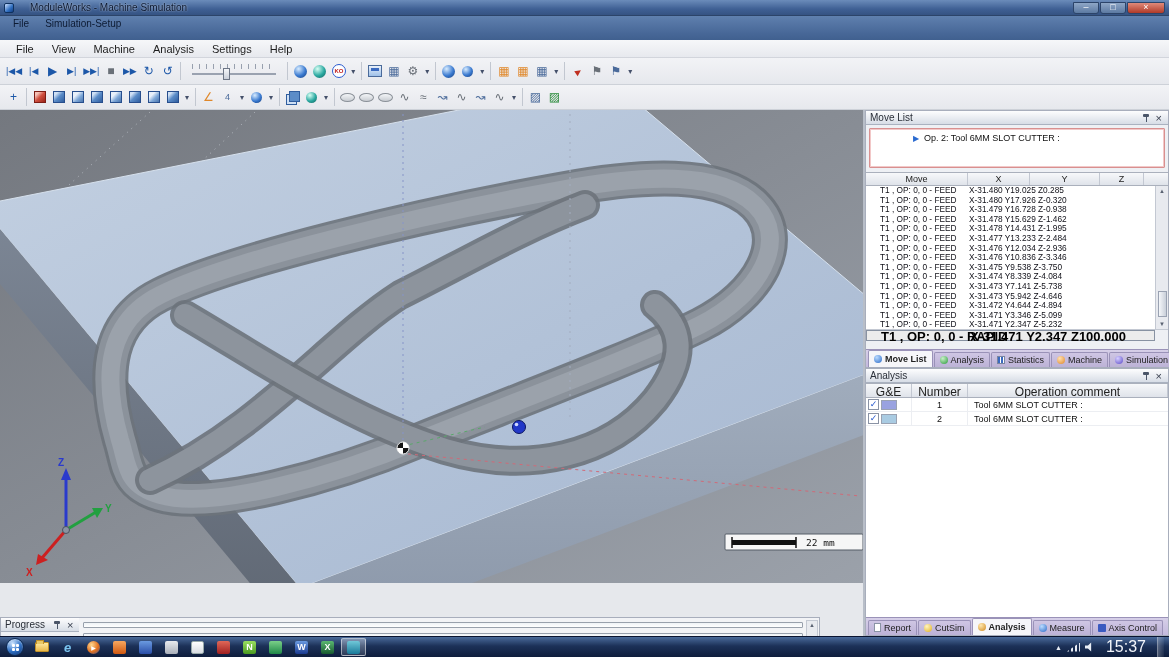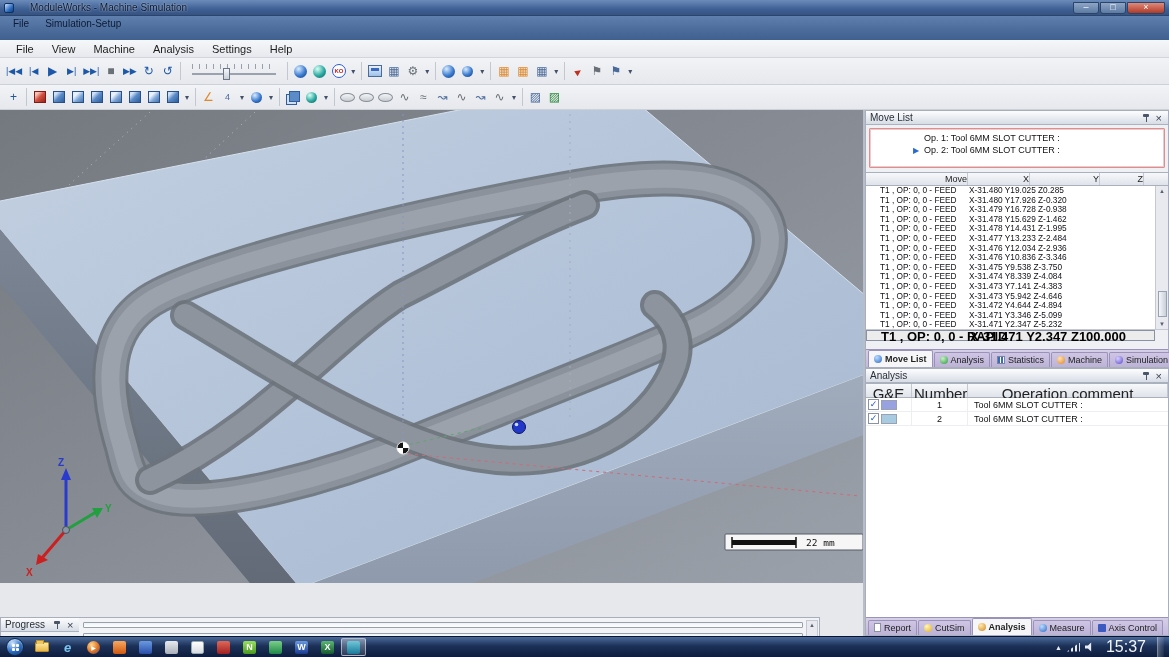--- a/index.html
+++ b/index.html
@@ -72,21 +72,21 @@
   .pinico::after{content:"";position:absolute;left:4px;top:4px;width:1px;height:5px;background:#4a5568}
   .pclose{font-size:11px;line-height:10px;color:#3a4150;padding:0 2px}
 
   
   .opbox{margin:3px 3px 4px;height:40px;background:#fff;border:1px solid #d89090;border-radius:1px;
     box-shadow:inset 0 0 0 1px #f2c8c8;padding:3px 2px;font-size:9px;color:#111}
   .oprow{display:flex;align-items:center;height:12px;padding-left:40px;gap:4px;white-space:nowrap}
   .opspc{width:8px;flex:none;font-size:8px;color:#2a6ad0;text-align:center}
   .mthead{display:flex;background:linear-gradient(#f7f8fa,#dfe3ea);border-top:1px solid #aab0bc;border-bottom:1px solid #aab0bc;
     font-size:9px;color:#222;flex:none}
-  .mth{border-right:1px solid #c3c8d2;text-align:right;padding:1px 0;height:12px}
+  .mth{border-right:1px solid #c3c8d2;text-align:center;padding:1px 0;height:12px}
   .w1{width:102px}.w2{width:62px}.w3{width:70px}.w4{width:44px}.wsb{width:13px;flex:none}
   .mrows{position:relative;height:144px;background:#fff;overflow:hidden;flex:none;border-bottom:1px solid #c3c8d2}
   .mrow{display:flex;height:9.6px;font-size:8.3px;line-height:9.6px;color:#101018;white-space:nowrap}
   .mc1{width:102px;padding-left:14px;flex:none}
   .mc2{flex:1;padding-left:1px}
   .mcur{display:flex;height:11px;font-size:13px;line-height:11px;font-weight:bold;color:#000;background:#ececec;
     border:1px solid #8892a2;white-space:nowrap;margin-right:13px}
   .vsb{position:absolute;right:0;top:0;bottom:0;width:13px;background:#e8eaef;border-left:1px solid #c3c8d2;
     display:flex;flex-direction:column;align-items:center;font-size:6px;color:#5a6272}
   .vsb .ar{height:10px;display:flex;align-items:center}
@@ -113,21 +113,21 @@
   .combo{width:118px;height:17px;border:1px solid #7a869c;background:#fff;font-size:9.5px;color:#111;
     display:flex;align-items:center;padding-left:3px}
   .combo .cdd{margin-left:auto;width:13px;height:15px;background:linear-gradient(#eef1f6,#ccd3de);
     border-left:1px solid #9aa4b4;display:flex;align-items:center;justify-content:center;font-size:7px;color:#44506a}
   .abtn{width:22px;height:19px;border:1px solid #b8bfcc;border-radius:2px;background:linear-gradient(#fbfcfd,#e4e8ee);
     display:flex;align-items:center;justify-content:center}
   .scrico{width:13px;height:10px;border:1px solid #55617a;background:#dfe6f0;position:relative}
   .scrico::after{content:"";position:absolute;left:2px;top:2px;width:6px;height:4px;background:#3a6ac0}
   .shadeico{width:12px;height:12px;background:linear-gradient(135deg,#f0c040 45%,#22264a 45% 55%,#3a62b0 55%)}
   .athead{display:flex;background:linear-gradient(#f7f8fa,#dfe3ea);border-top:1px solid #aab0bc;border-bottom:1px solid #aab0bc;
-    font-size:15px;color:#222;flex:none}
+    font-size:12px;color:#222;flex:none}
   .ath{border-right:1px solid #c3c8d2;text-align:center;padding:1px 2px;height:13px}
   .aw1{width:46px}.aw2{width:56px}.aw3{flex:1}
   .arow{display:flex;align-items:center;height:14px;background:#fff;border-bottom:1px solid #eceef2;font-size:9px;color:#111}
   .ac1{width:46px;display:flex;align-items:center;gap:2px;padding-left:2px;border-right:1px solid #eceef2;height:100%}
   .ac2{width:56px;text-align:center;border-right:1px solid #eceef2;height:100%;line-height:14px}
   .ac3{flex:1;padding-left:6px;white-space:nowrap}
   .cb{width:11px;height:11px;border:1px solid #8a93a5;background:#fff;color:#2255cc;font-size:9px;line-height:9px;text-align:center;flex:none}
   .swatch{width:16px;height:10px;border:1px solid #9aa2b2;flex:none}
   .afill{flex:1;background:#fff}
 
@@ -405,24 +405,20 @@
 
   <div class="panel p-move">
     <div class="phead">
       <span>Move List</span>
       <span class="sp"></span>
       <span class="pinico"></span>
       <span class="pclose">×</span>
     </div>
     <div class="opbox">
       <div class="oprow">
-        <span class="opspc"></span>
-        <span>Op. 1: Tool 6MM SLOT CUTTER :</span>
-      </div>
-      <div class="oprow">
         <span class="opspc">▶</span>
         <span>Op. 2: Tool 6MM SLOT CUTTER :</span>
       </div>
     </div>
     <div class="mthead">
       <span class="mth w1">Move</span>
       <span class="mth w2">X</span>
       <span class="mth w3">Y</span>
       <span class="mth w4">Z</span>
       <span class="wsb"></span>
@@ -463,21 +459,21 @@
       <div class="mrow">
           <span class="mc1">T1 , OP: 0, 0 - FEED</span>
           <span class="mc2">X-31.475 Y9.538 Z-3.750</span>
         </div>
       <div class="mrow">
           <span class="mc1">T1 , OP: 0, 0 - FEED</span>
           <span class="mc2">X-31.474 Y8.339 Z-4.084</span>
         </div>
       <div class="mrow">
           <span class="mc1">T1 , OP: 0, 0 - FEED</span>
-          <span class="mc2">X-31.473 Y7.141 Z-4.383</span>
+          <span class="mc2">X-31.473 Y7.141 Z-5.738</span>
         </div>
       <div class="mrow">
           <span class="mc1">T1 , OP: 0, 0 - FEED</span>
           <span class="mc2">X-31.473 Y5.942 Z-4.646</span>
         </div>
       <div class="mrow">
           <span class="mc1">T1 , OP: 0, 0 - FEED</span>
           <span class="mc2">X-31.472 Y4.644 Z-4.894</span>
         </div>
       <div class="mrow">

